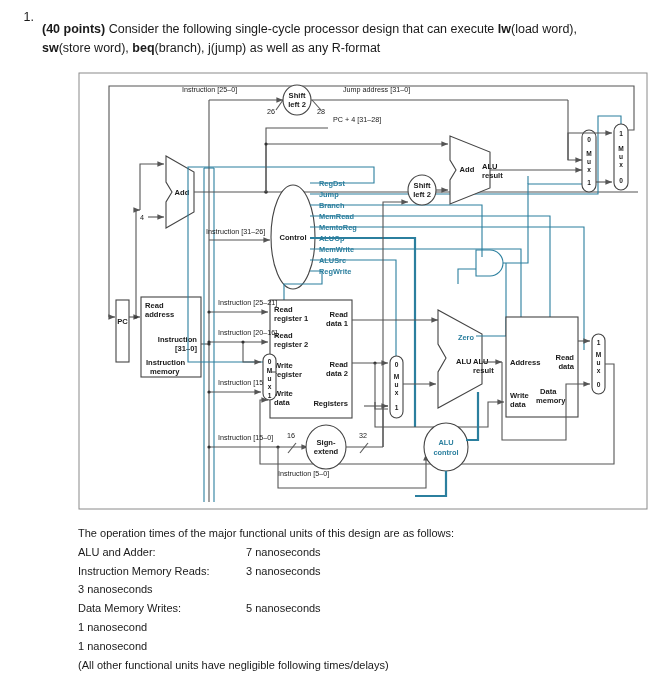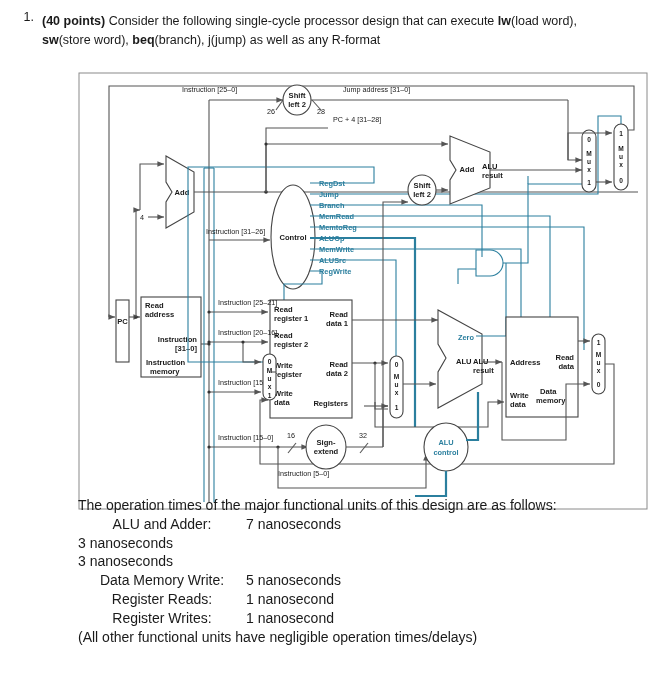--- a/index.html
+++ b/index.html
@@ -32,53 +32,53 @@
     text-align: right;
     padding-right: 8px;
     font-size: 12.5px;
     line-height: 18.5px;
     padding-top: 8px;
   }
   .q-text {
     width: 566px;
     font-size: 12.5px;
     line-height: 18.5px;
-    padding-top: 12px;
+    padding-top: 20px;
     text-align: left;
   }
   .q-text b { font-weight: bold; }
 
   
   #diagram-wrap {
     position: absolute;
     left: 78px;
     top: 72px;
     width: 570px;
     height: 440px;
   }
   #datapath-svg {
     display: block;
   }
 
   
   #spec-block {
     position: absolute;
     left: 78px;
-    top: 496px;
+    top: 524px;
     width: 570px;
-    font-size: 14px;
+    font-size: 11px;
     line-height: 18.8px;
   }
   .spec-line {
     white-space: pre;
   }
   .spec-row {
     display: flex;
   }
-  .spec-label { width: 168px; text-align: center; }
+  .spec-label { width: 168px; }
   .spec-value { }
 </style>
 </head>
 <body>
 
 <div id="question-block">
   <div class="q-row">
     <div class="q-number">1.</div>
     <div class="q-text">
       <b>(40 points)</b><span> Consider the following single-cycle processor design that can execute </span><b>lw</b><span>(load word), </span><b>sw</b><span>(store word), </span><b>beq</b><span>(branch), j(jump) as well as any R-format</span>
@@ -342,32 +342,31 @@
 </div>
 
 <div id="spec-block">
   <div class="spec-line">The operation times of the major functional units of this design are as follows:</div>
 
   <div class="spec-row">
     <span class="spec-label">ALU and Adder:</span>
     <span class="spec-value">7 nanoseconds</span>
   </div>
   <div class="spec-row">
+    <span class="spec-label">Instruction Memory Reads:</span>
     <span class="spec-value">3 nanoseconds</span>
   </div>
   <div class="spec-row">
     <span class="spec-value">3 nanoseconds</span>
   </div>
   <div class="spec-row">
-    <span class="spec-label">Data Memory Write:</span>
+    <span class="spec-label">Data Memory Writes:</span>
     <span class="spec-value">5 nanoseconds</span>
   </div>
   <div class="spec-row">
-    <span class="spec-label">Register Reads:</span>
     <span class="spec-value">1 nanosecond</span>
   </div>
   <div class="spec-row">
-    <span class="spec-label">Register Writes:</span>
     <span class="spec-value">1 nanosecond</span>
   </div>
 
-  <div class="spec-line">(All other functional units have negligible operation times/delays)</div>
+  <div class="spec-line">(All other functional units have negligible following times/delays)</div>
 </div>
 
 </body></html>

